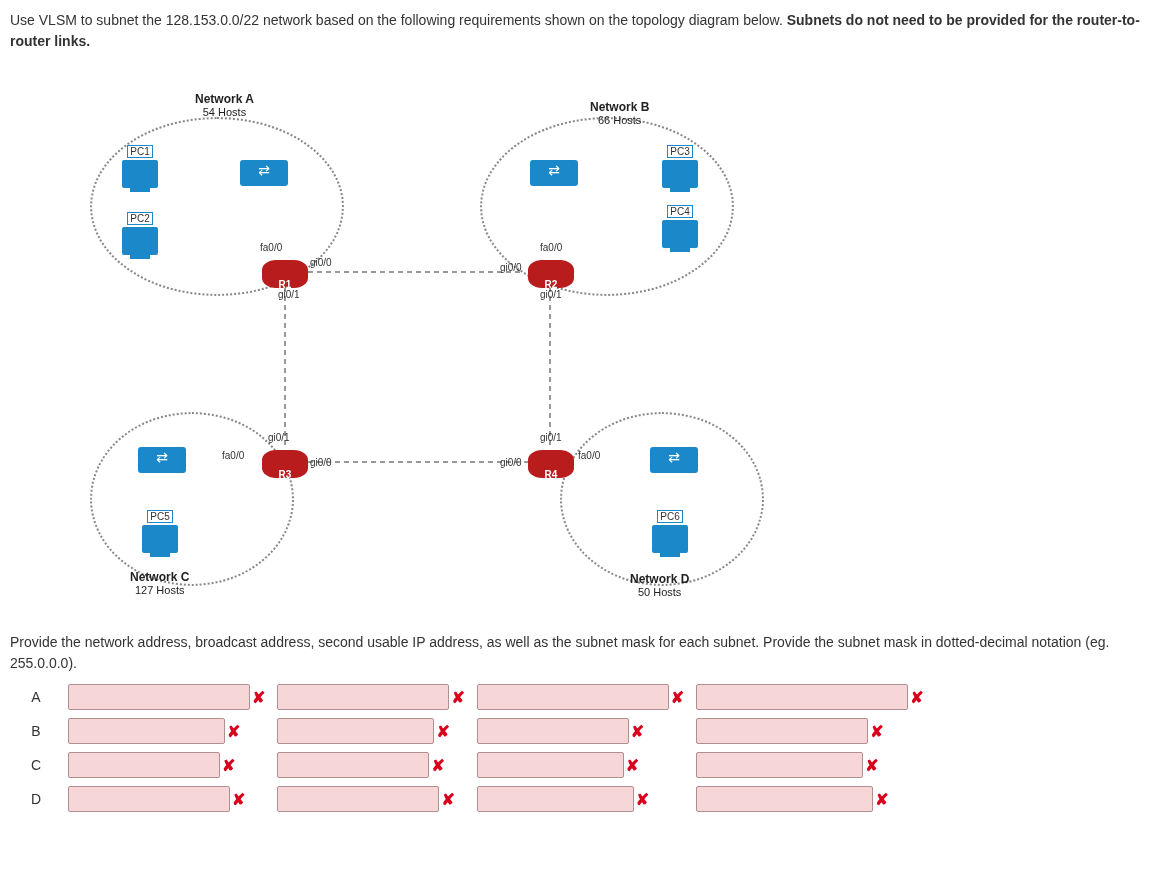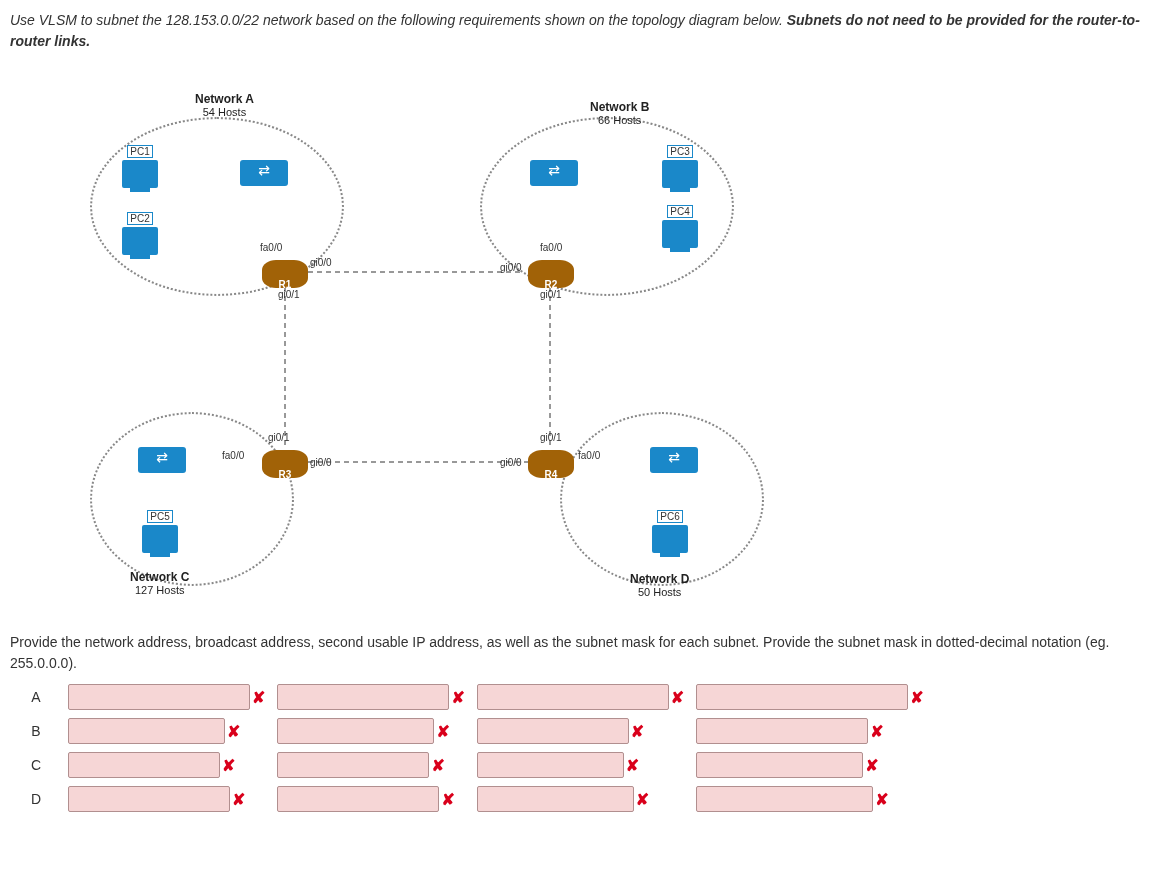--- a/index.html
+++ b/index.html
@@ -8,21 +8,20 @@
     color: #333;
     margin: 0;
     padding: 10px;
     width: 1164px;
     box-sizing: border-box;
   }
   .instructions {
     color: #333;
     line-height: 1.5;
     margin-bottom: 10px;
-    font-style: italic;
   }
   .instructions b { font-weight: 700; }
   .diagram-area {
     position: relative;
     width: 760px;
     height: 560px;
     margin: 8px 0 10px 40px;
   }
   .net-cloud {
     position: absolute;
@@ -83,21 +82,21 @@
     content:"⇄";
     color:#fff;
     font-size:14px;
     position:absolute;
     top:2px; left:50%;
     transform:translateX(-50%);
   }
   .router {
     position:absolute;
     width:46px; height:28px;
-    background:#a16207;
+    background:#b91c1c;
     border-radius:14px/10px;
   }
   .router .rl{
     position:absolute;
     bottom:-2px; left:0; right:0;
     text-align:center;
     font-size:10px;
     color:#fff;
     font-weight:700;
   }

